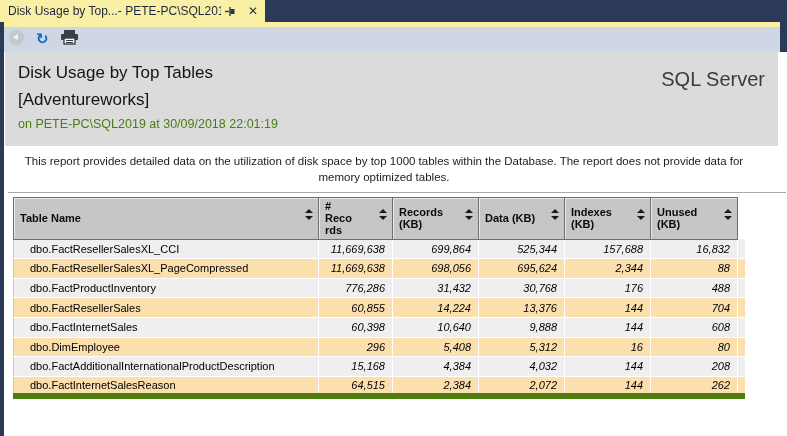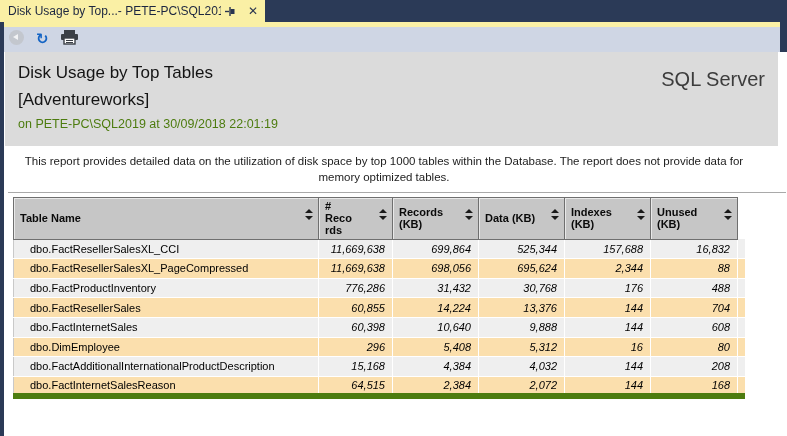--- a/index.html
+++ b/index.html
@@ -216,19 +216,19 @@
           <td class="num">144</td>
           <td class="num">208</td>
           <td class="filler"></td>
         </tr>
         <tr>
           <td class="name">dbo.FactInternetSalesReason</td>
           <td class="num">64,515</td>
           <td class="num">2,384</td>
           <td class="num">2,072</td>
           <td class="num">144</td>
-          <td class="num">168</td>
+          <td class="num">262</td>
           <td class="filler"></td>
         </tr>
       </tbody>
   </table>
 
 </div>
 
 </body></html>

